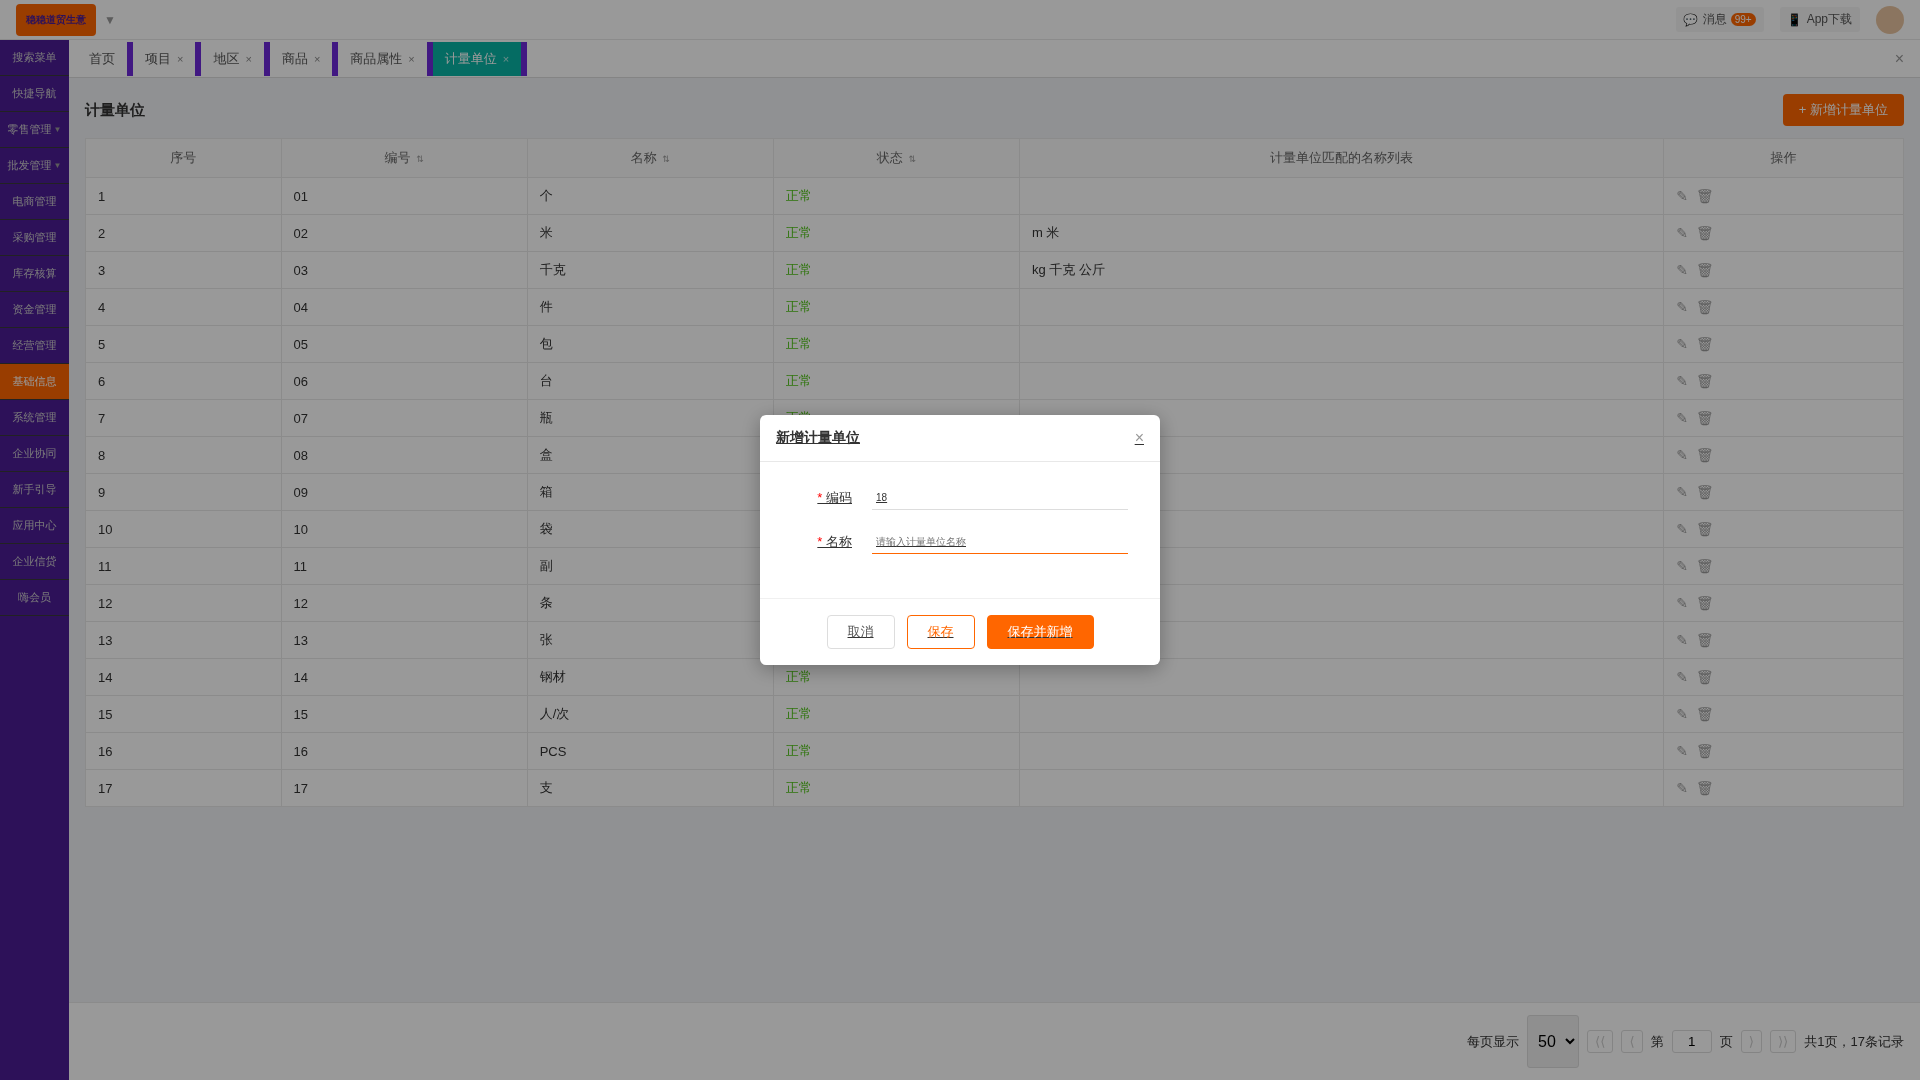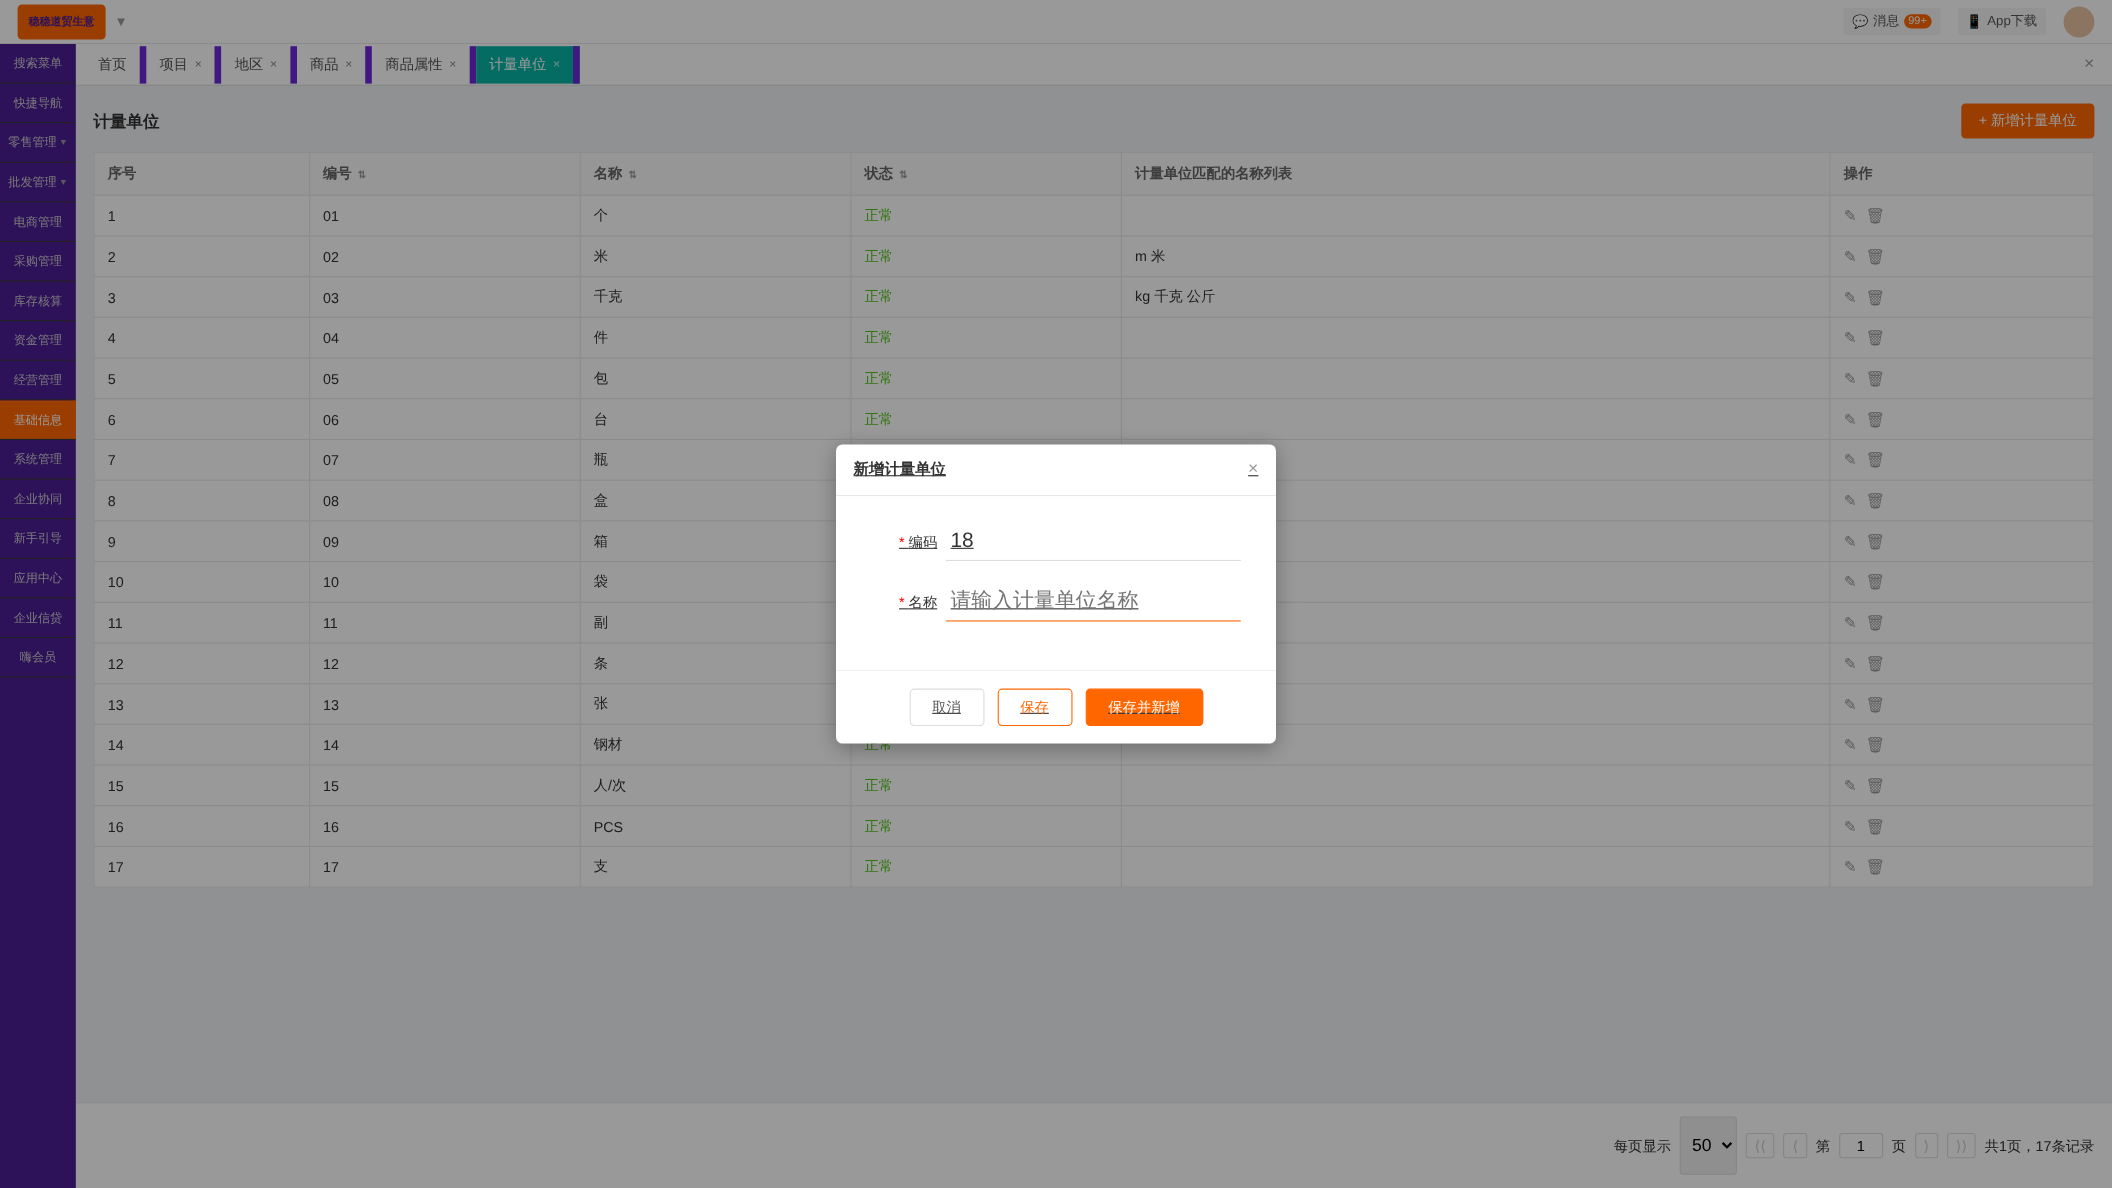--- a/index.html
+++ b/index.html
@@ -181,23 +181,23 @@
     .data-table {
       width: 100%;
       background: #fff;
       border-collapse: collapse;
       font-size: 13px;
     }
     .data-table th {
       background: #fafafa;
       border: 1px solid #e8e8e8;
       padding: 10px 12px;
-      text-align: left;
+      text-align: center;
       color: #666;
-      font-weight: bold;
+      font-weight: normal;
       white-space: nowrap;
     }
     .data-table td {
       border: 1px solid #e8e8e8;
       padding: 9px 12px;
       color: #333;
     }
     .status-normal {
       color: #52c41a;
     }
@@ -303,23 +303,24 @@
     }
     .form-label.required::before {
       content: '* ';
       color: red;
     }
     .form-input {
       flex: 1;
       border: none;
       border-bottom: 1px solid #ddd;
       padding: 6px 4px;
-      font-size: 19px;
+      font-size: 10px;
       outline: none;
       color: #333;
+      margin-left: 12px;
     }
     .form-input.focused {
       border-bottom-color: #f60;
     }
     .modal-footer {
       padding: 16px 32px;
       display: flex;
       justify-content: center;
       gap: 12px;
       border-top: 1px solid #f0f0f0;

